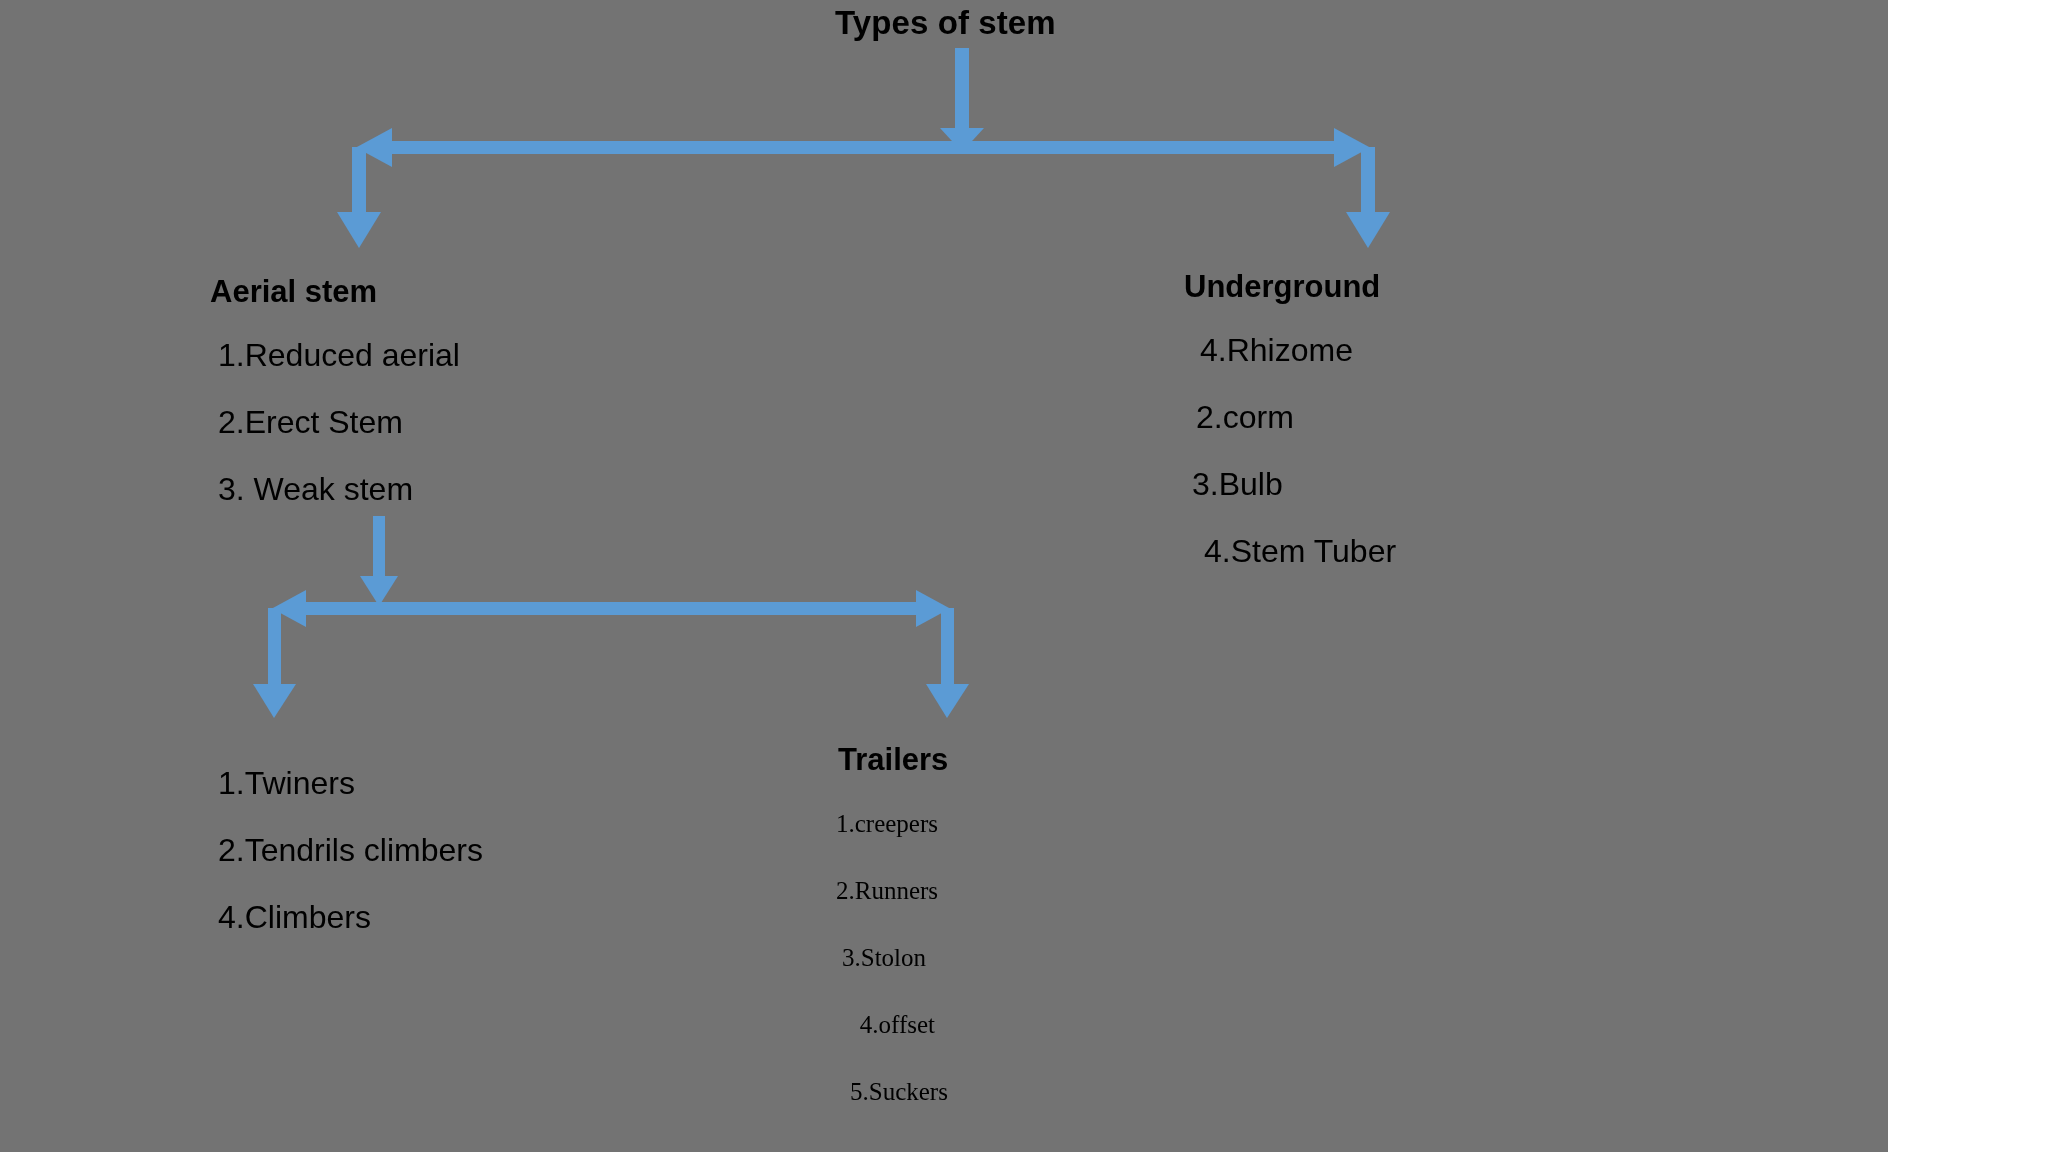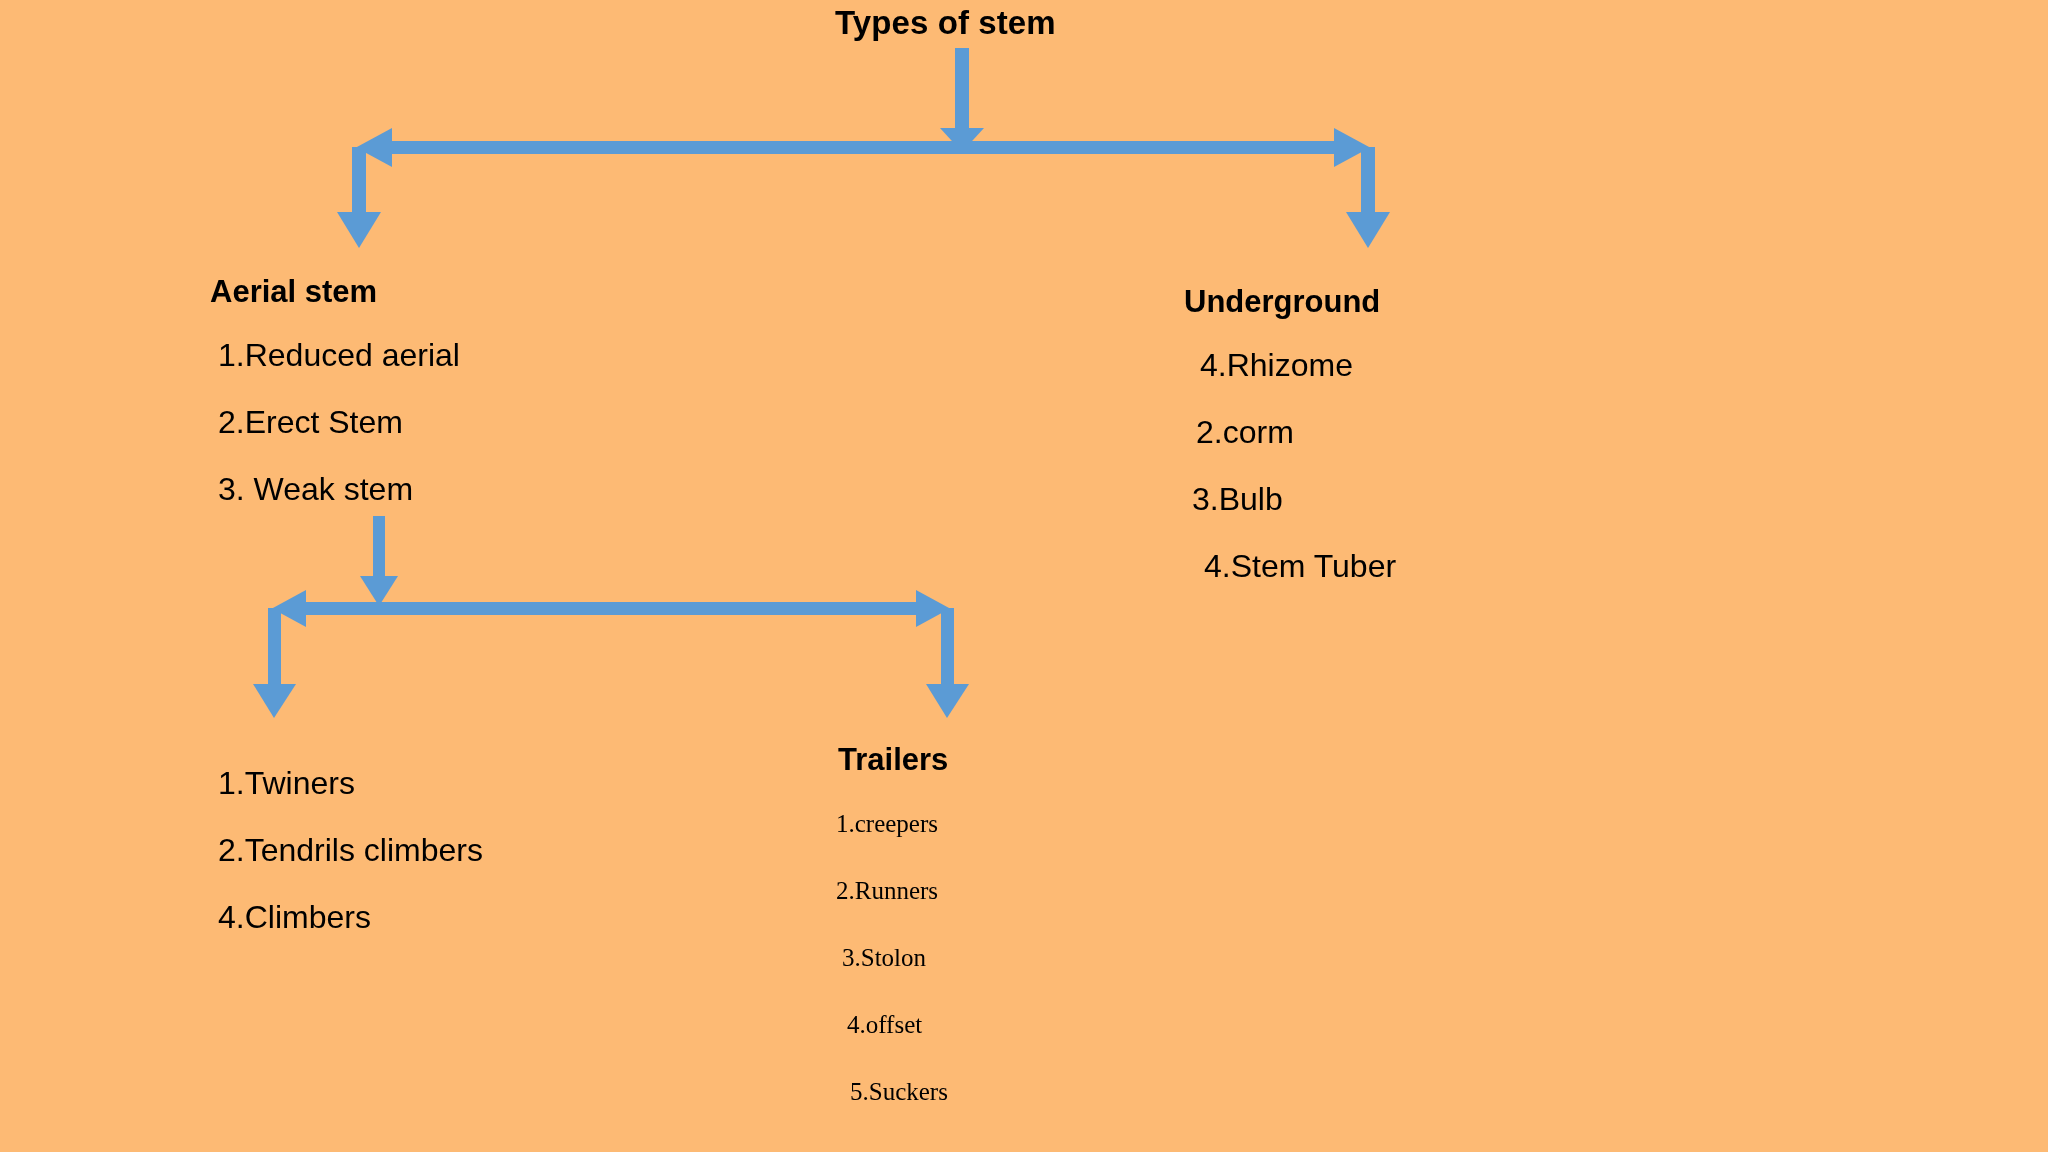--- a/index.html
+++ b/index.html
@@ -7,23 +7,23 @@
     margin: 0;
     padding: 0;
     background: #ffffff;
   }
   body {
     font-family: "Liberation Sans", "DejaVu Sans", sans-serif;
     -webkit-font-smoothing: antialiased;
   }
   #canvas {
     position: relative;
-    width: 2048px;
+    width: 1888px;
     height: 1152px;
-    background: #fdba74;
+    background: #737373;
     overflow: hidden;
   }
   #arrow-layer {
     position: absolute;
     left: 0;
     top: 0;
     width: 2048px;
     height: 1152px;
     pointer-events: none;
   }
@@ -70,21 +70,21 @@
   #node-aerial .node-list {
     margin-top: 10px;
   }
   #node-aerial .node-list li {
     font-size: 32px;
     line-height: 67px;
   }
   
   #node-underground {
     left: 1184px;
-    top: 282px;
+    top: 267px;
   }
   #node-underground .node-heading {
     font-size: 31px;
     line-height: 40px;
   }
   #node-underground .node-list {
     margin-top: 10px;
   }
   #node-underground .node-list li {
     font-size: 32px;
@@ -124,21 +124,21 @@
     margin-top: 10px;
   }
   #node-trailers .node-list li {
     font-size: 25px;
     line-height: 67px;
     font-family: Liberation Serif, serif;
   }
   #node-trailers .node-list li:nth-child(1) { padding-left: 0px; }
   #node-trailers .node-list li:nth-child(2) { padding-left: 0px; }
   #node-trailers .node-list li:nth-child(3) { padding-left: 6px; }
-  #node-trailers .node-list li:nth-child(4) { padding-left: 11px; }
+  #node-trailers .node-list li:nth-child(4) { padding-left: 11px; text-align: center; }
   #node-trailers .node-list li:nth-child(5) { padding-left: 14px; }
 </style>
 </head>
 <body>
 
 <div id="canvas">
 
   <svg id="arrow-layer" viewBox="0 0 2048 1152" width="2048" height="1152" xmlns="http://www.w3.org/2000/svg">
 
     <g>

